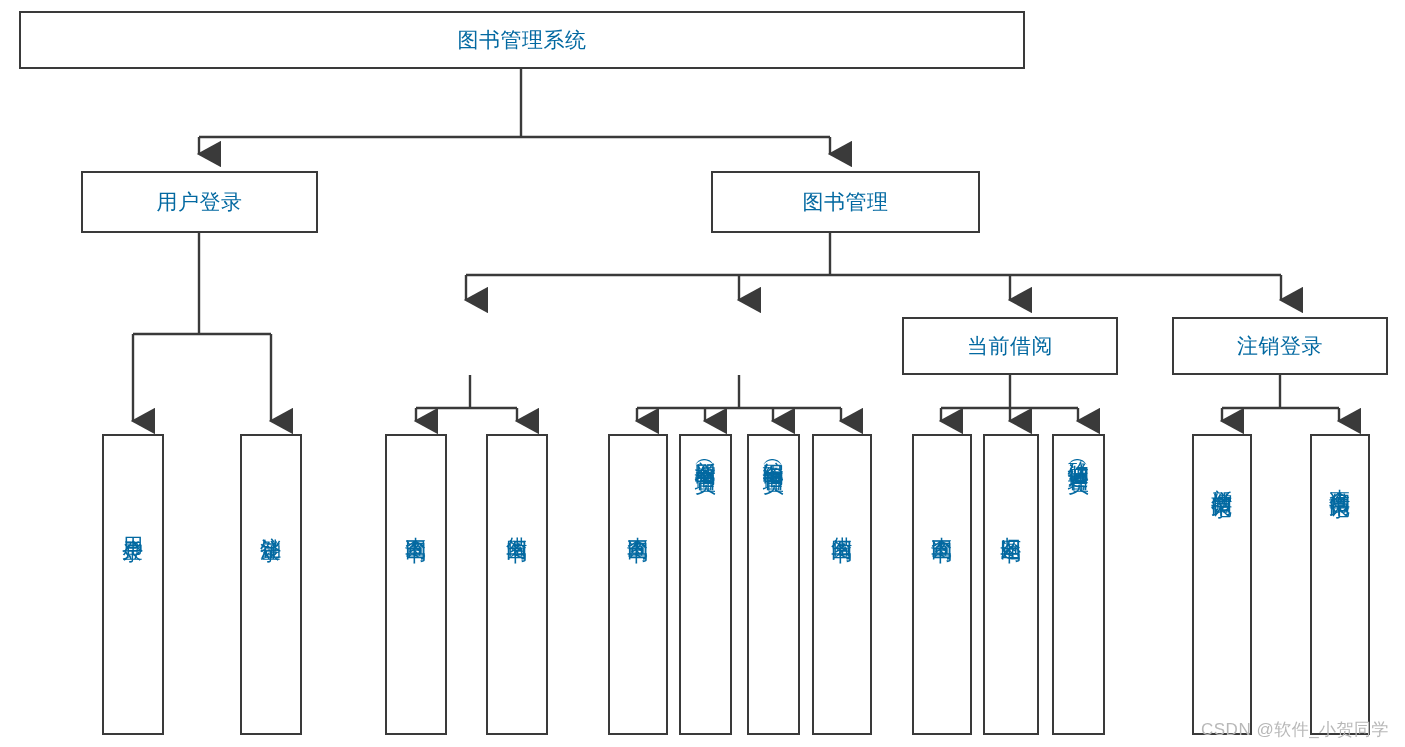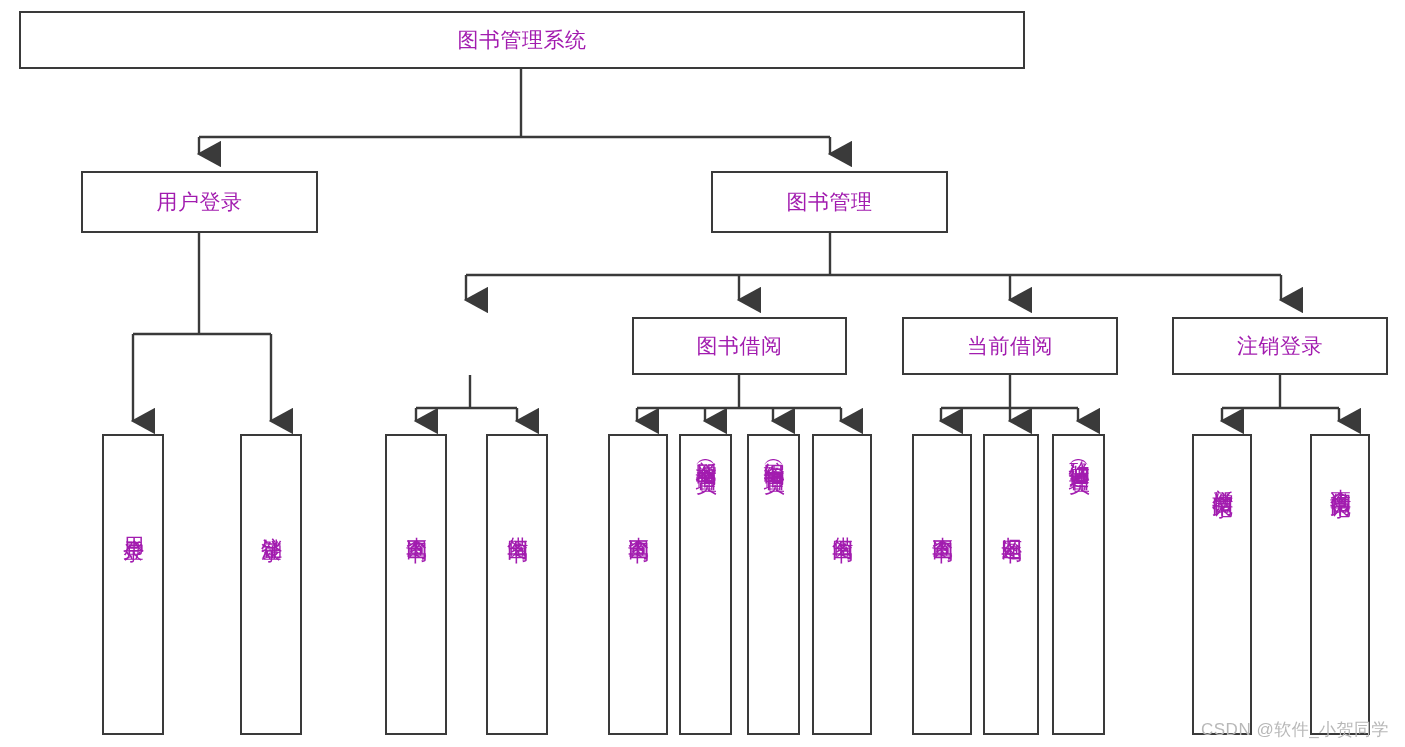--- a/index.html
+++ b/index.html
@@ -32,25 +32,24 @@
     background: #ffffff;
     border: 2px solid #3a3a3a;
     display: flex;
     align-items: center;
     justify-content: center;
     z-index: 2;
   }
   .node .label {
     font-size: 21px;
     line-height: 1.15;
-    color: #a21caf;
+    color: #0369a1;
     letter-spacing: 0.5px;
     white-space: nowrap;
     text-align: right;
-    font-family: Liberation Serif, serif;
   }
   
   .node.vertical {
     align-items: flex-start;
     justify-content: center;
     padding-top: 6px;
   }
   .node.vertical .label {
     writing-mode: vertical-rl;
     text-orientation: upright;
@@ -128,28 +127,25 @@
   </svg>
 
   <div class="node" style="left:19px; top:11px; width:1006px; height:58px;">
     <span class="label">图书管理系统</span>
   </div>
 
   <div class="node" style="left:81px; top:171px; width:237px; height:62px;">
     <span class="label">用户登录</span>
   </div>
 
-  <div class="node" style="left:711px; top:171px; width:237px; height:62px;">
+  <div class="node" style="left:711px; top:171px; width:269px; height:62px;">
     <span class="label">图书管理</span>
   </div>
 
 
-  <div class="node" style="left:632px; top:317px; width:215px; height:58px;">
-    <span class="label">图书借阅</span>
-  </div>
 
   <div class="node" style="left:902px; top:317px; width:216px; height:58px;">
     <span class="label">当前借阅</span>
   </div>
 
   <div class="node" style="left:1172px; top:317px; width:216px; height:58px;">
     <span class="label">注销登录</span>
   </div>
 
   <div class="node vertical mid" style="left:102px; top:434px; width:62px; height:301px; padding-top:84px;">

